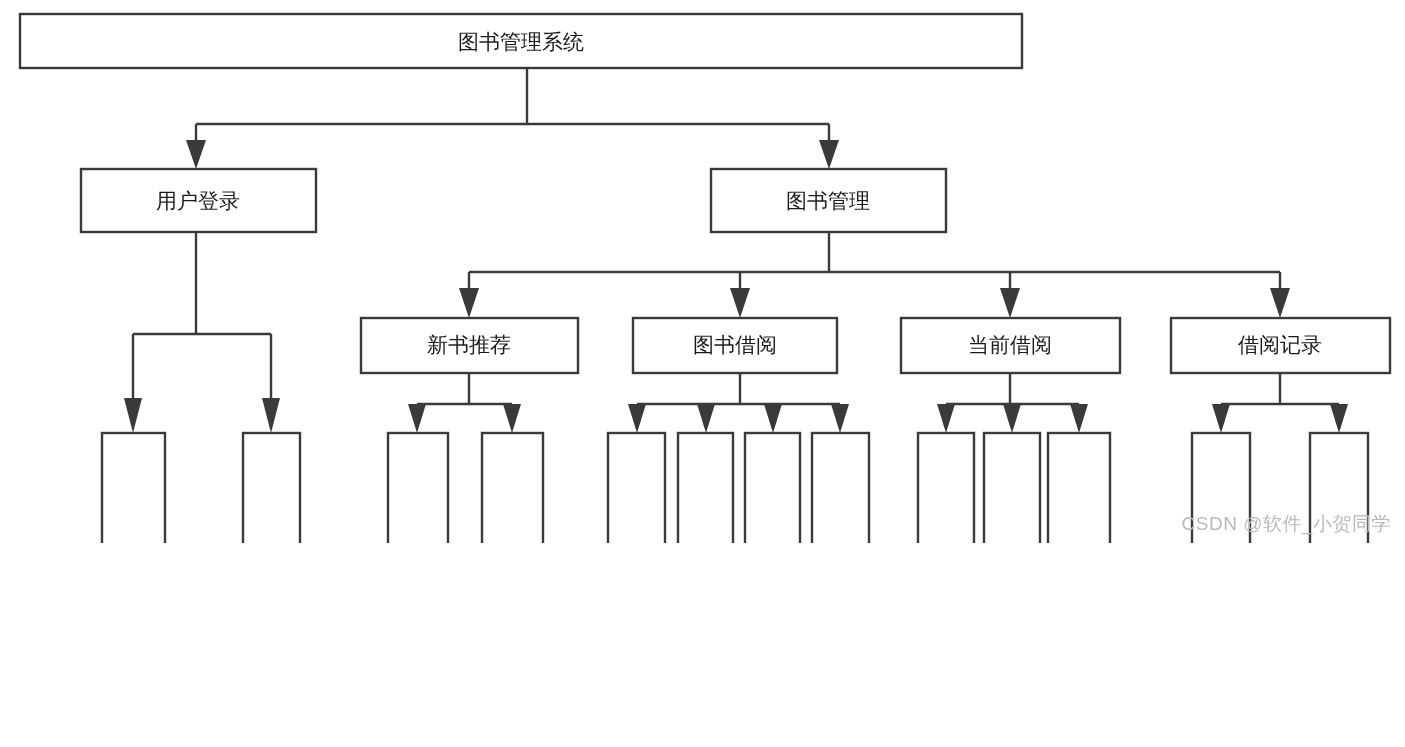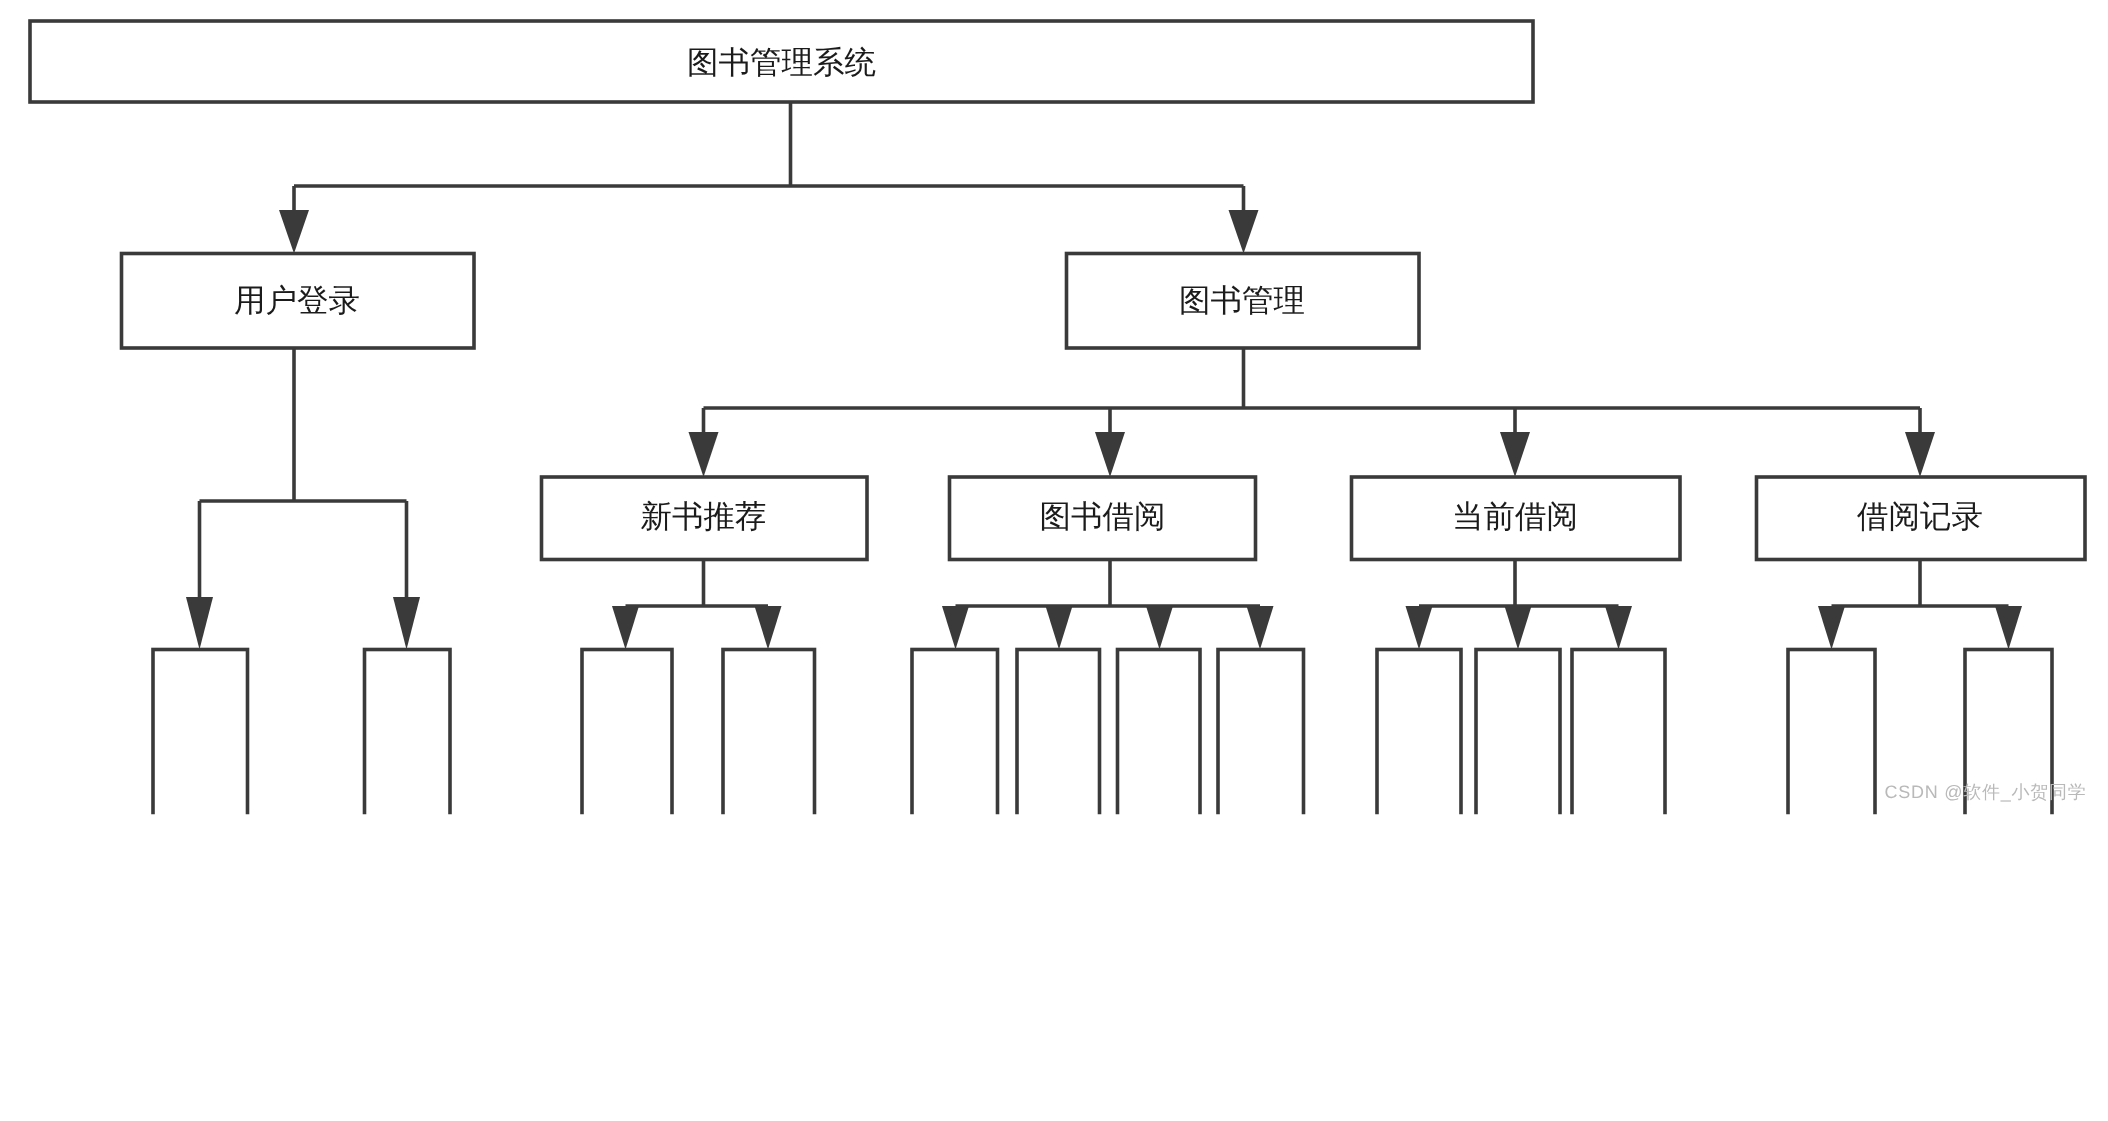--- a/index.html
+++ b/index.html
@@ -63,21 +63,21 @@
     display: block;
     width: 100%;
     height: 100%;
     text-align: center;
   }
   .watermark {
     position: absolute;
     right: 14px;
     bottom: 6px;
     font-family: "Liberation Sans", "DejaVu Sans", sans-serif;
-    font-size: 12px;
+    font-size: 19px;
     color: #b9b9b9;
     letter-spacing: 0.5px;
     white-space: nowrap;
     pointer-events: none;
   }
 </style>
 </head>
 <body>
 
 <div id="diagram-root" style="background: rgb(255, 255, 255);">

